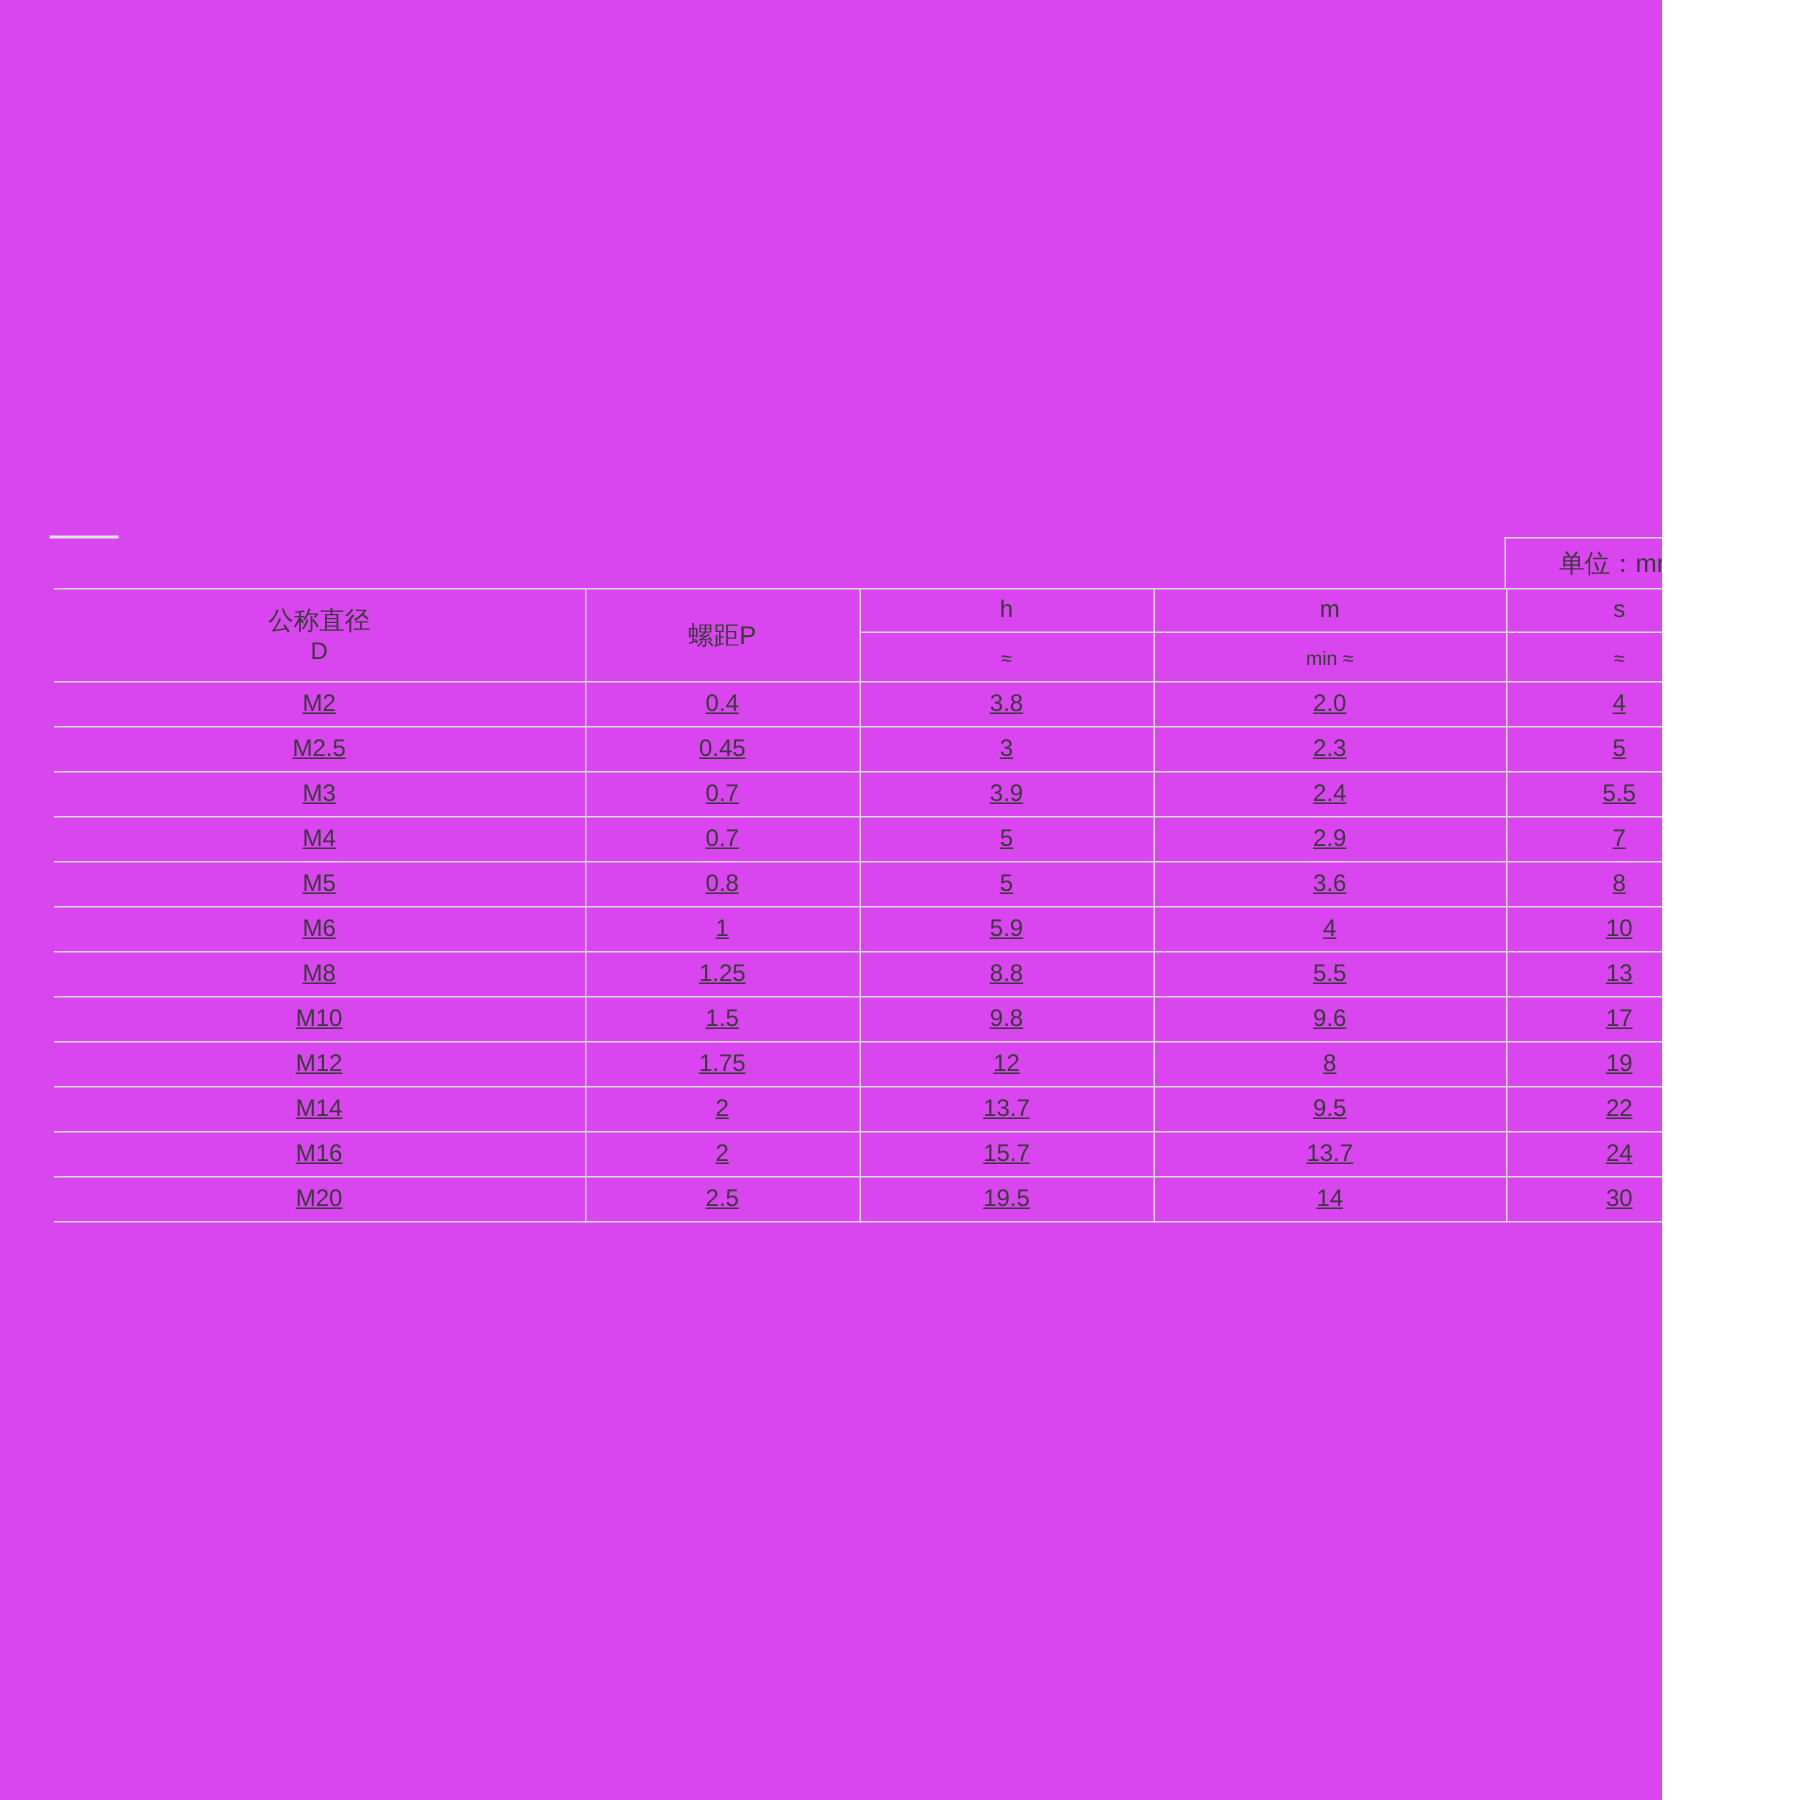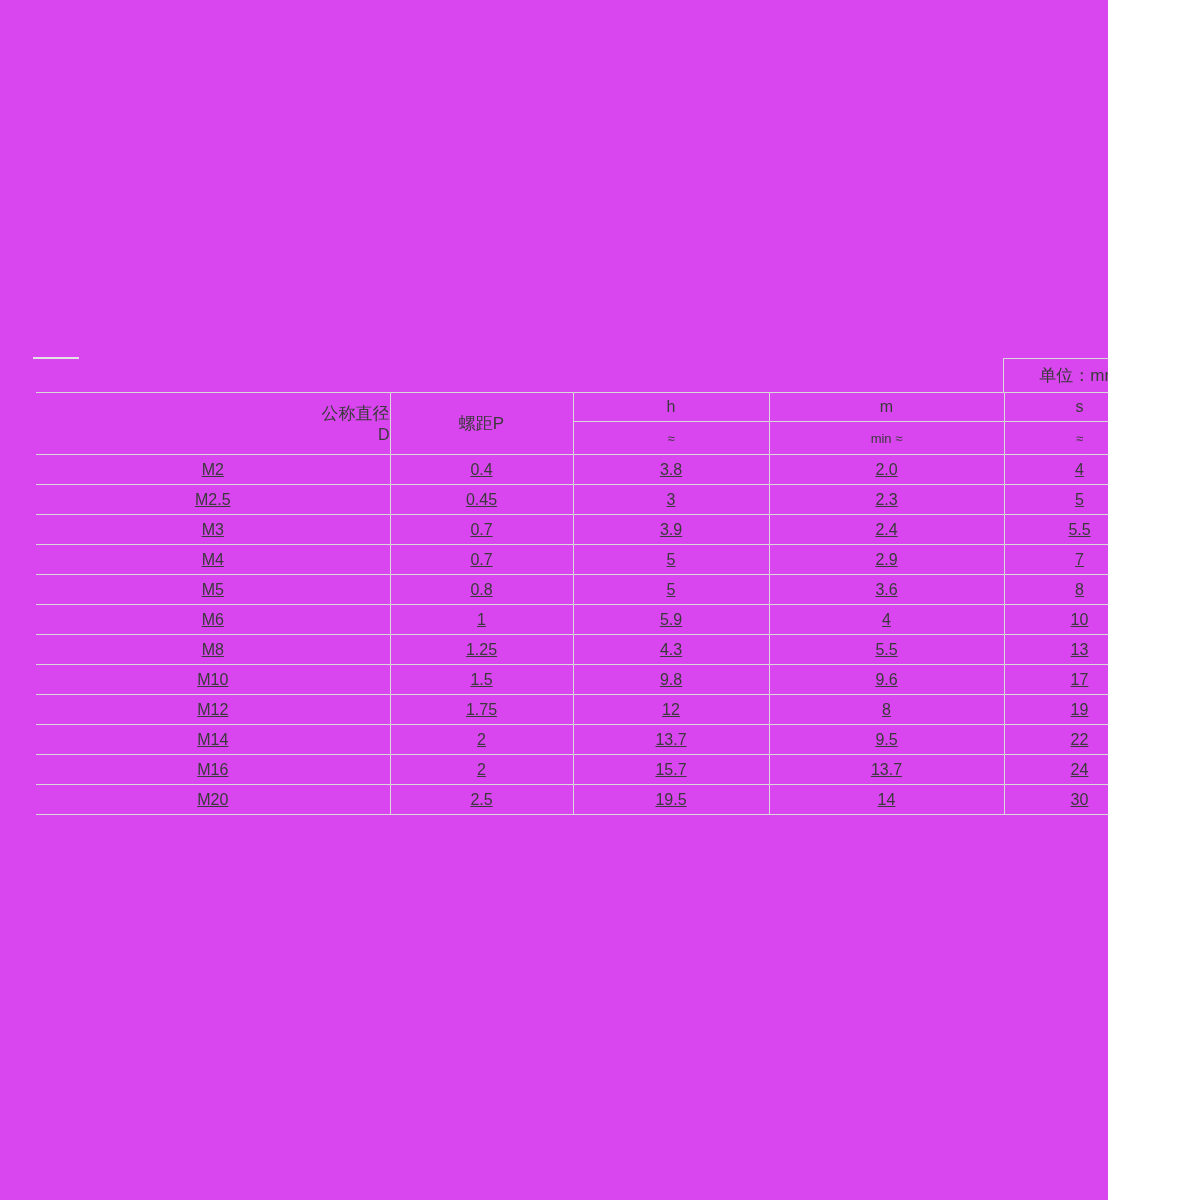--- a/index.html
+++ b/index.html
@@ -70,21 +70,20 @@
   .spec-table thead tr.hdr-sub th {
     height: 32px;
     font-size: 13px;
   }
   .spec-table thead th.cjk {
     font-size: 17px;
   }
   .hdr-two-line {
     line-height: 21px;
     font-size: 17px;
-    text-align: right;
   }
   .hdr-two-line .line2 {
     font-size: 16px;
   }
   .spec-table tbody td {
     height: 29px;
     text-decoration: underline;
   }
 </style>
 </head>
@@ -162,21 +161,21 @@
       <tr>
         <td>M6</td>
         <td>1</td>
         <td>5.9</td>
         <td>4</td>
         <td>10</td>
       </tr>
       <tr>
         <td>M8</td>
         <td>1.25</td>
-        <td>4.3</td>
+        <td>8.8</td>
         <td>5.5</td>
         <td>13</td>
       </tr>
       <tr>
         <td>M10</td>
         <td>1.5</td>
         <td>9.8</td>
         <td>9.6</td>
         <td>17</td>
       </tr>

